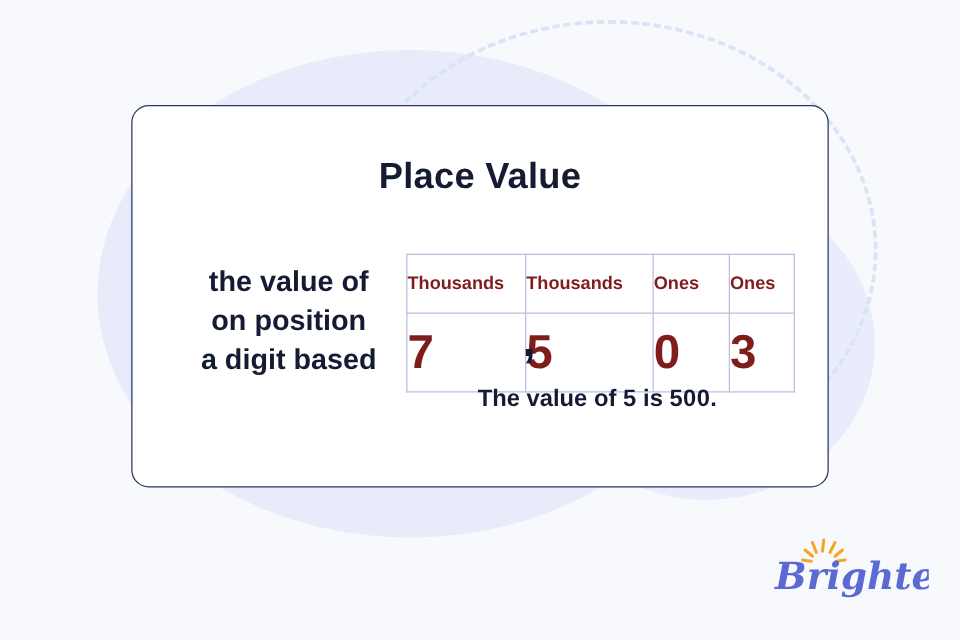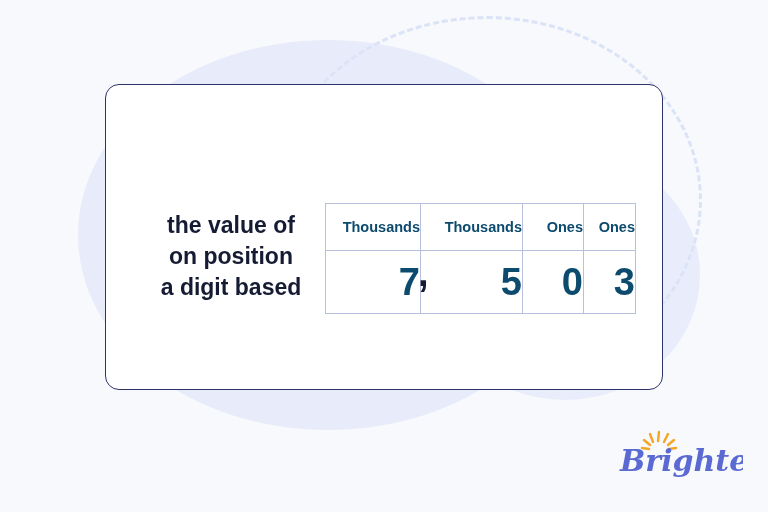--- a/index.html
+++ b/index.html
@@ -101,22 +101,22 @@
   
   .pv-table {
     position: absolute;
     left: 219px;
     top: 118px;
     border-collapse: collapse;
     table-layout: fixed;
   }
   .pv-table td {
     border: 1.3px solid #b9c0dd;
-    text-align: right;
-    color: #0c4a6e;
+    text-align: left;
+    color: #7f1d1d;
     padding: 0;
   }
   .pv-table .head-cell {
     height: 46px;
     font-size: 14.5px;
     font-weight: bold;
   }
   .pv-table .digit-cell {
     height: 62px;
     font-size: 38px;
@@ -169,20 +169,21 @@
 <div id="stage">
 
   <div class="bg-layer">
     <div class="blob blob-main"></div>
     <div class="blob blob-right"></div>
     <div class="dashed-ring"></div>
   </div>
 
   <div class="card">
 
+    <div class="card-title">Place Value</div>
 
     <div class="definition">
       <span class="ln">the value of</span>
       <span class="ln">on position</span>
       <span class="ln">a digit based</span>
     </div>
 
     <table class="pv-table">
       <tbody>
         <tr>
@@ -195,20 +196,23 @@
           <td class="digit-cell col-thousands">7</td>
           <td class="digit-cell col-hundreds">5</td>
           <td class="digit-cell col-tens">0</td>
           <td class="digit-cell col-ones">3</td>
         </tr>
       </tbody>
     </table>
 
     <div class="comma">,</div>
 
+    <div class="caption">
+      <span>The value of </span><span class="strong">5</span><span> is </span><span class="strong">500.</span>
+    </div>
 
   </div>
 
   <div class="logo">
     <svg width="125" height="56" viewBox="0 0 125 56" xmlns="http://www.w3.org/2000/svg" aria-hidden="true">
 
       <g stroke="#f5a623" stroke-width="2.4" stroke-linecap="round">
         <line x1="41" y1="4" x2="40" y2="13"></line>
         <line x1="32" y1="6" x2="35" y2="14"></line>
         <line x1="50" y1="6" x2="46" y2="14"></line>

